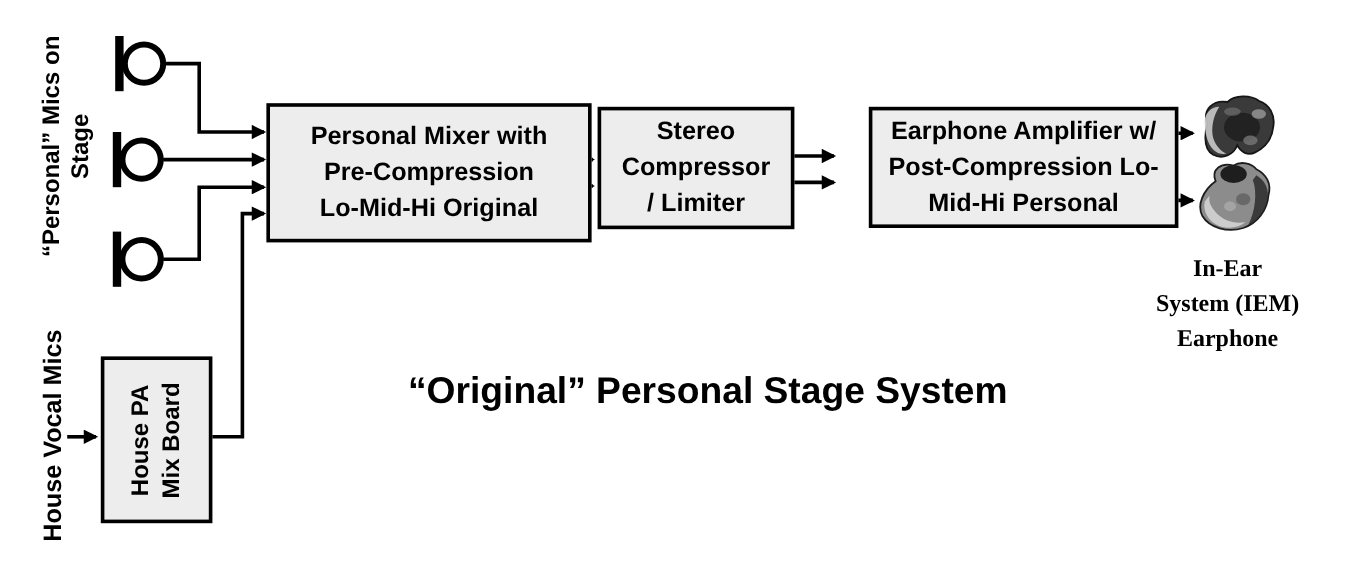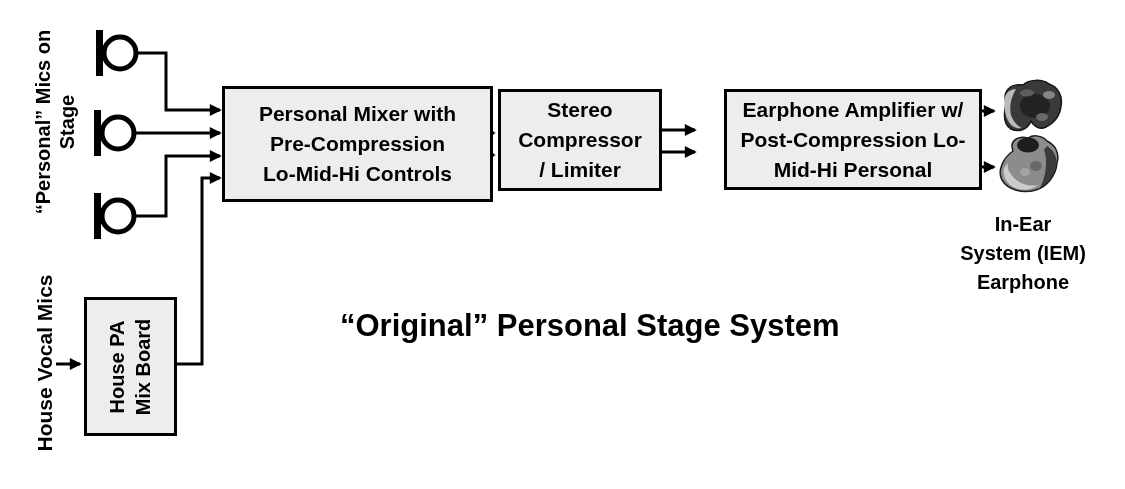--- a/index.html
+++ b/index.html
@@ -26,21 +26,21 @@
   .rotlabel{
     position:absolute;z-index:2;transform:rotate(-90deg);
     font-weight:bold;text-align:center;
   }
   .stage-label{left:-55px;top:98px;width:220px;height:48px;font-size:20px;line-height:24px;}
   .vocal-label{left:-57px;top:350px;width:204px;height:26px;font-size:21px;line-height:26px;white-space:nowrap;}
   .iem-label{
     position:absolute;z-index:2;left:928px;top:210px;width:190px;
     text-align:center;font-weight:bold;font-size:20px;line-height:29px;
   }
-  .iem-label span{display:block;}
+  .iem-label span{display:block;font-family:Liberation Serif, serif;}
   .title{
     position:absolute;z-index:2;left:340px;top:308px;width:476px;
     text-align:center;font-weight:bold;font-size:31px;line-height:36px;white-space:nowrap;
   }
 </style>
 </head>
 <body>
 
 <div class="canvas">
 
@@ -106,21 +106,21 @@
 
   <div class="rotlabel stage-label">
     <span>“Personal” Mics</span>
     <span>on Stage</span>
   </div>
   <div class="rotlabel vocal-label">House Vocal Mics</div>
 
   <div class="box mixer">
     <span>Personal Mixer with</span>
     <span>Pre-Compression</span>
-    <span>Lo-Mid-Hi Controls</span>
+    <span>Lo-Mid-Hi Original</span>
   </div>
 
   <div class="box compressor">
     <span>Stereo</span>
     <span>Compressor</span>
     <span>/ Limiter</span>
   </div>
 
   <div class="box amplifier">
     <span>Earphone Amplifier w/</span>

